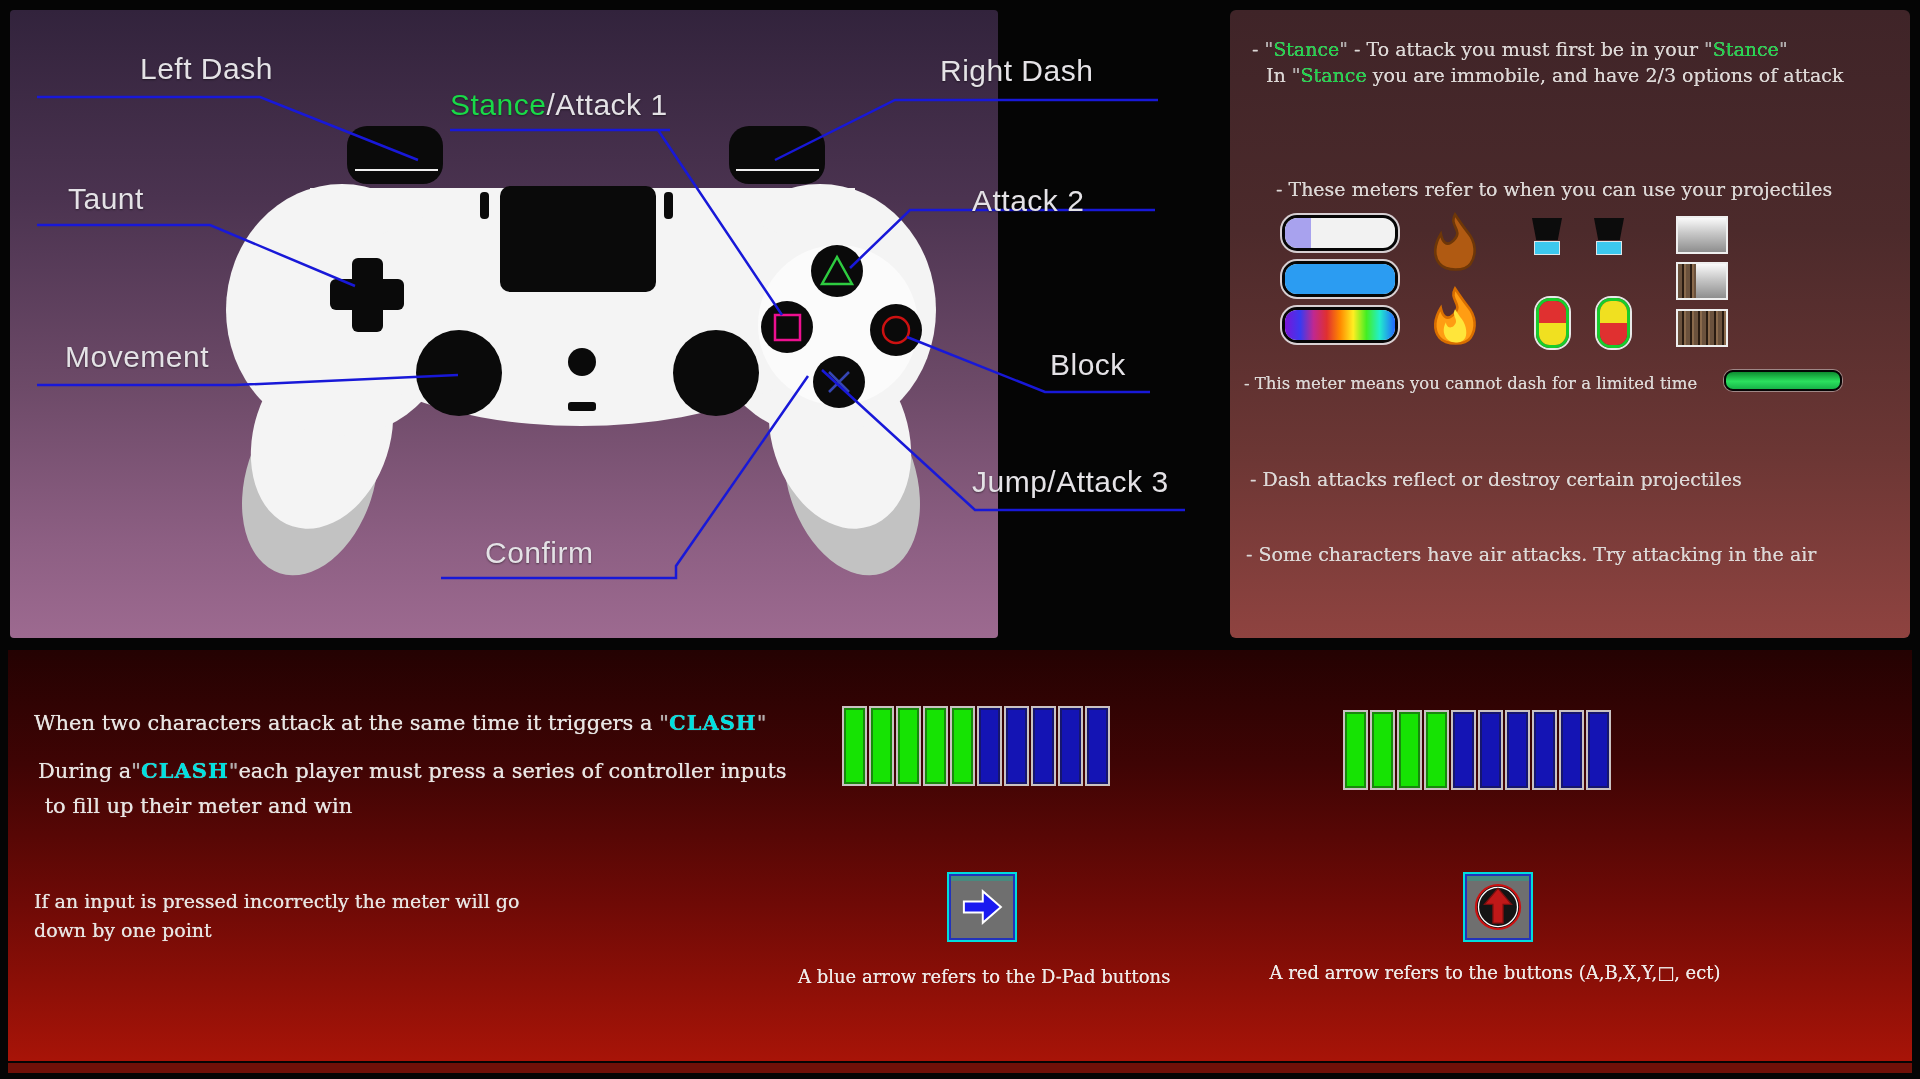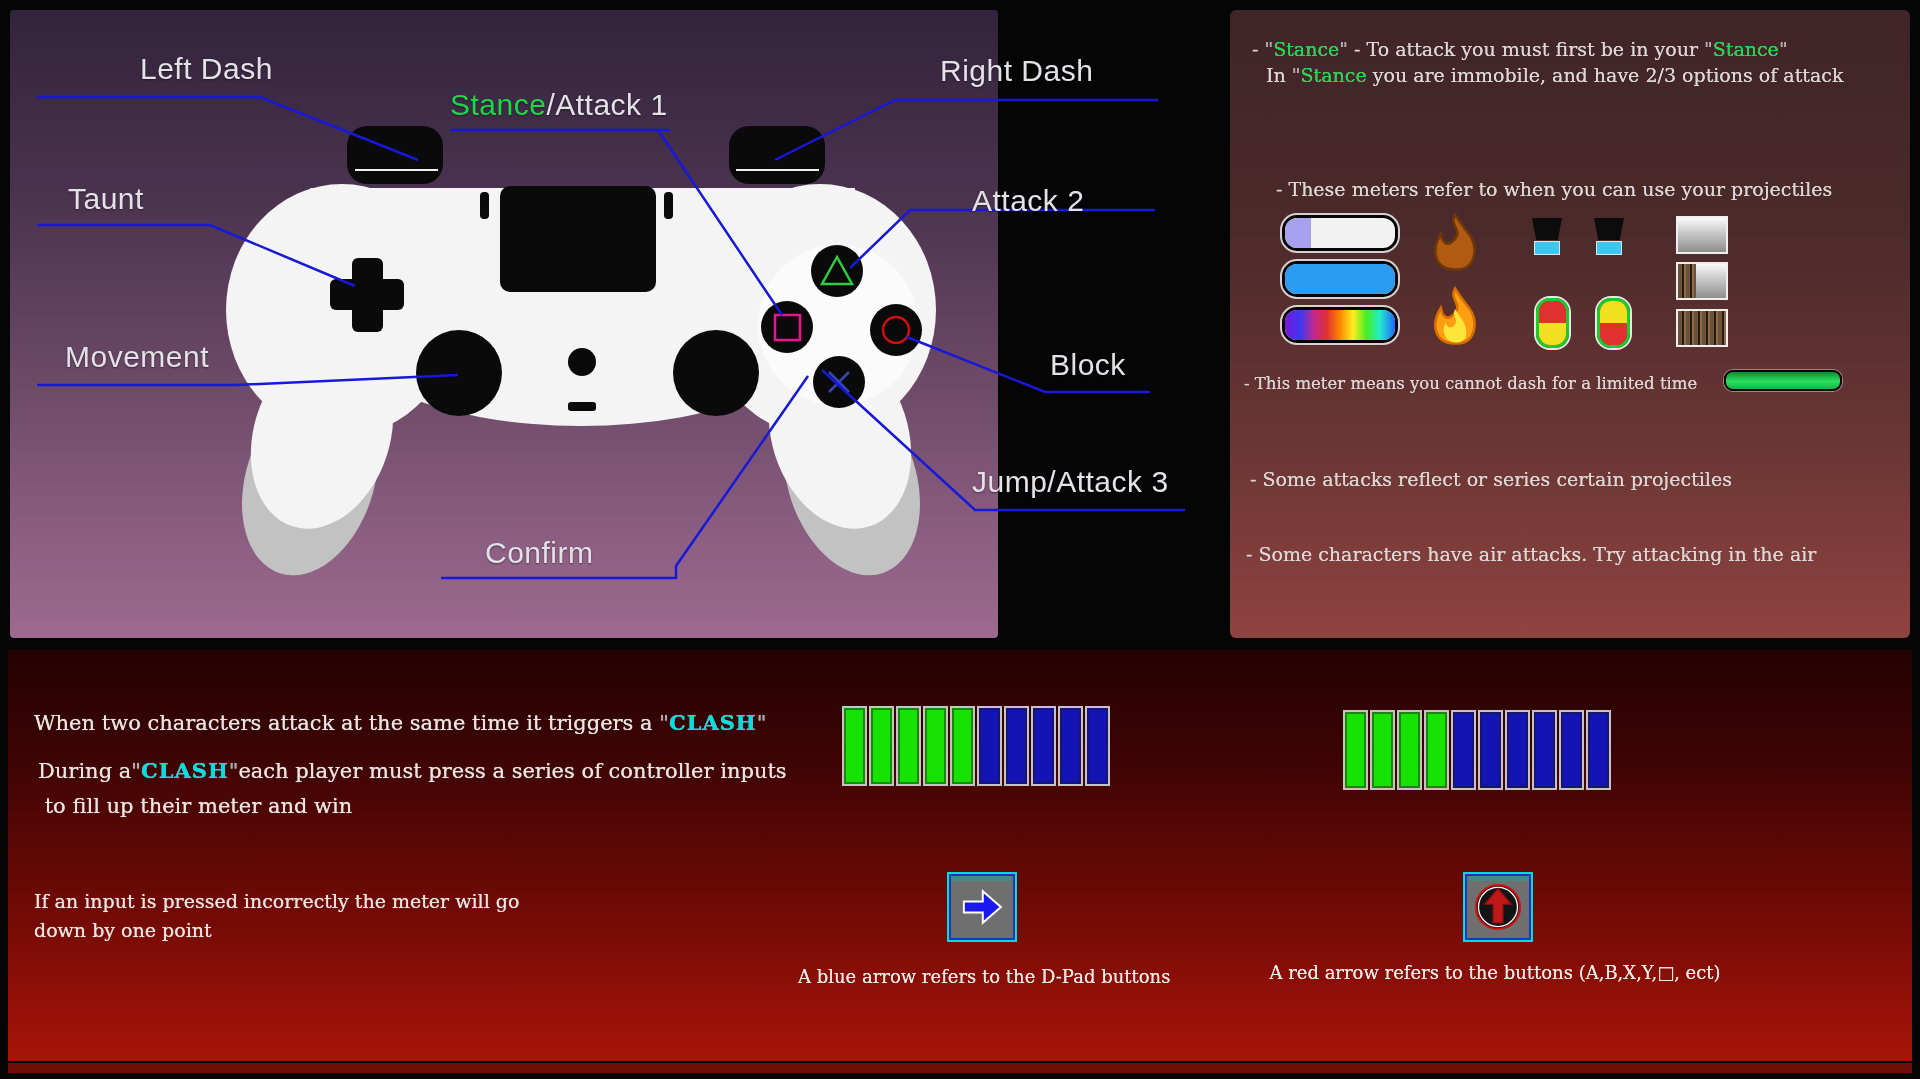--- a/index.html
+++ b/index.html
@@ -186,21 +186,21 @@
     <div class="stack" style="left:446px;top:252px;">
         <div class="sticks sticks-part"></div>
       </div>
     <div class="stack" style="left:446px;top:299px;">
         <div class="sticks sticks-full"></div>
       </div>
 
     <div class="info-line small-line" style="left:14px;top:364px;">- This meter means you cannot dash for a limited time</div>
     <div class="dash-meter" style="left:494px;top:360px;"></div>
 
-    <div class="info-line" style="left:20px;top:458px;">- Some attacks reflect or series certain projectiles</div>
+    <div class="info-line" style="left:20px;top:458px;">- Dash attacks reflect or destroy certain projectiles</div>
     <div class="info-line" style="left:16px;top:533px;">- Some characters have air attacks. Try attacking in the air</div>
   </div>
 
   <div id="clash-panel">
     <div class="clash-line" style="left:26px;top:36px;"><span>When two characters attack at the same time it triggers a </span><span class="q">"</span><span class="clash-word">CLASH</span><span class="q">"</span></div>
     <div class="clash-line" style="left:30px;top:84px;"><span>During a</span><span class="q">"</span><span class="clash-word">CLASH</span><span class="q">"</span><span>each player must press a series of controller inputs</span></div>
     <div class="clash-line" style="left:30px;top:120px;"> to fill up their meter and win</div>
 
     <div class="clash-meter" style="left:834px;top:56px;">
         <div class="seg seg-filled"></div>

